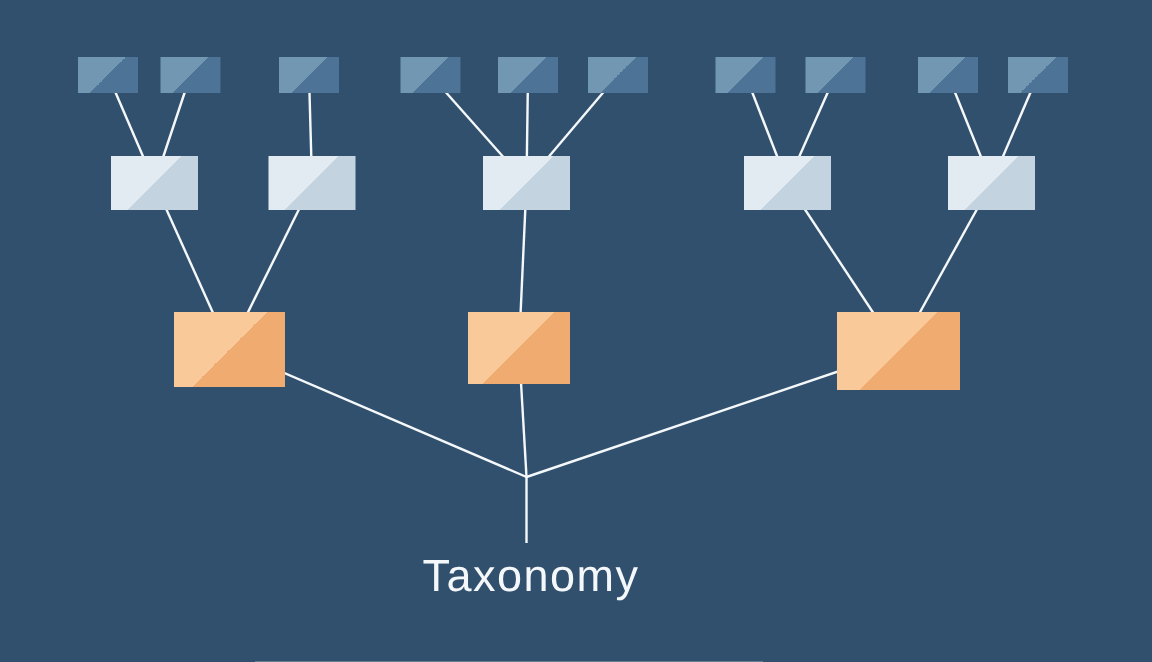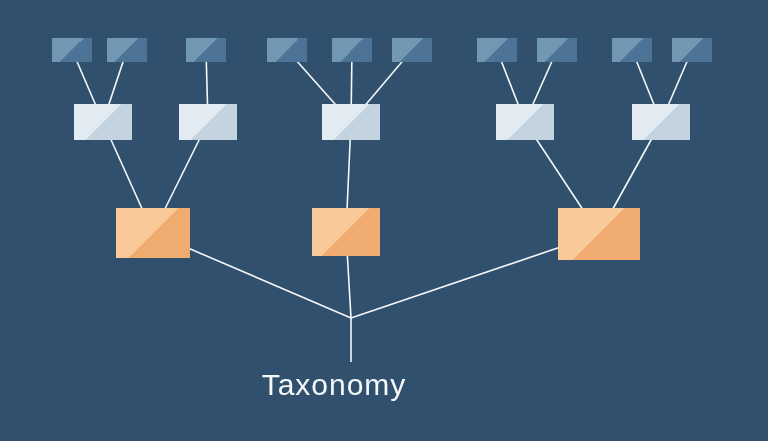--- a/index.html
+++ b/index.html
@@ -63,14 +63,14 @@
       <div class="node" style="left: 672px; top: 38px; width: 40px; height: 24px; background: linear-gradient(135deg, rgb(114, 151, 179) 50%, rgb(77, 115, 150) 50%);"></div>
       <div class="node" style="left: 74px; top: 104px; width: 58px; height: 36px; background: linear-gradient(135deg, rgb(227, 235, 242) 50%, rgb(196, 211, 224) 50%);"></div>
       <div class="node" style="left: 179px; top: 104px; width: 58px; height: 36px; background: linear-gradient(135deg, rgb(227, 235, 242) 50%, rgb(196, 211, 224) 50%);"></div>
       <div class="node" style="left: 322px; top: 104px; width: 58px; height: 36px; background: linear-gradient(135deg, rgb(227, 235, 242) 50%, rgb(196, 211, 224) 50%);"></div>
       <div class="node" style="left: 496px; top: 104px; width: 58px; height: 36px; background: linear-gradient(135deg, rgb(227, 235, 242) 50%, rgb(196, 211, 224) 50%);"></div>
       <div class="node" style="left: 632px; top: 104px; width: 58px; height: 36px; background: linear-gradient(135deg, rgb(227, 235, 242) 50%, rgb(196, 211, 224) 50%);"></div>
       <div class="node" style="left: 116px; top: 208px; width: 74px; height: 50px; background: linear-gradient(135deg, rgb(250, 201, 153) 50%, rgb(240, 171, 112) 50%);"></div>
       <div class="node" style="left: 312px; top: 208px; width: 68px; height: 48px; background: linear-gradient(135deg, rgb(250, 201, 153) 50%, rgb(240, 171, 112) 50%);"></div>
       <div class="node" style="left: 558px; top: 208px; width: 82px; height: 52px; background: linear-gradient(135deg, rgb(250, 201, 153) 50%, rgb(240, 171, 112) 50%);"></div>
     </div>
-  <div class="title" id="title" style="left: 334px; top: 368px; color: rgb(245, 248, 250);">Taxonomy</div>
+  <div class="title" id="title" style="left: 354px; top: 368px; color: rgb(245, 248, 250);">Taxonomy</div>
 </div>
 
 </body></html>

